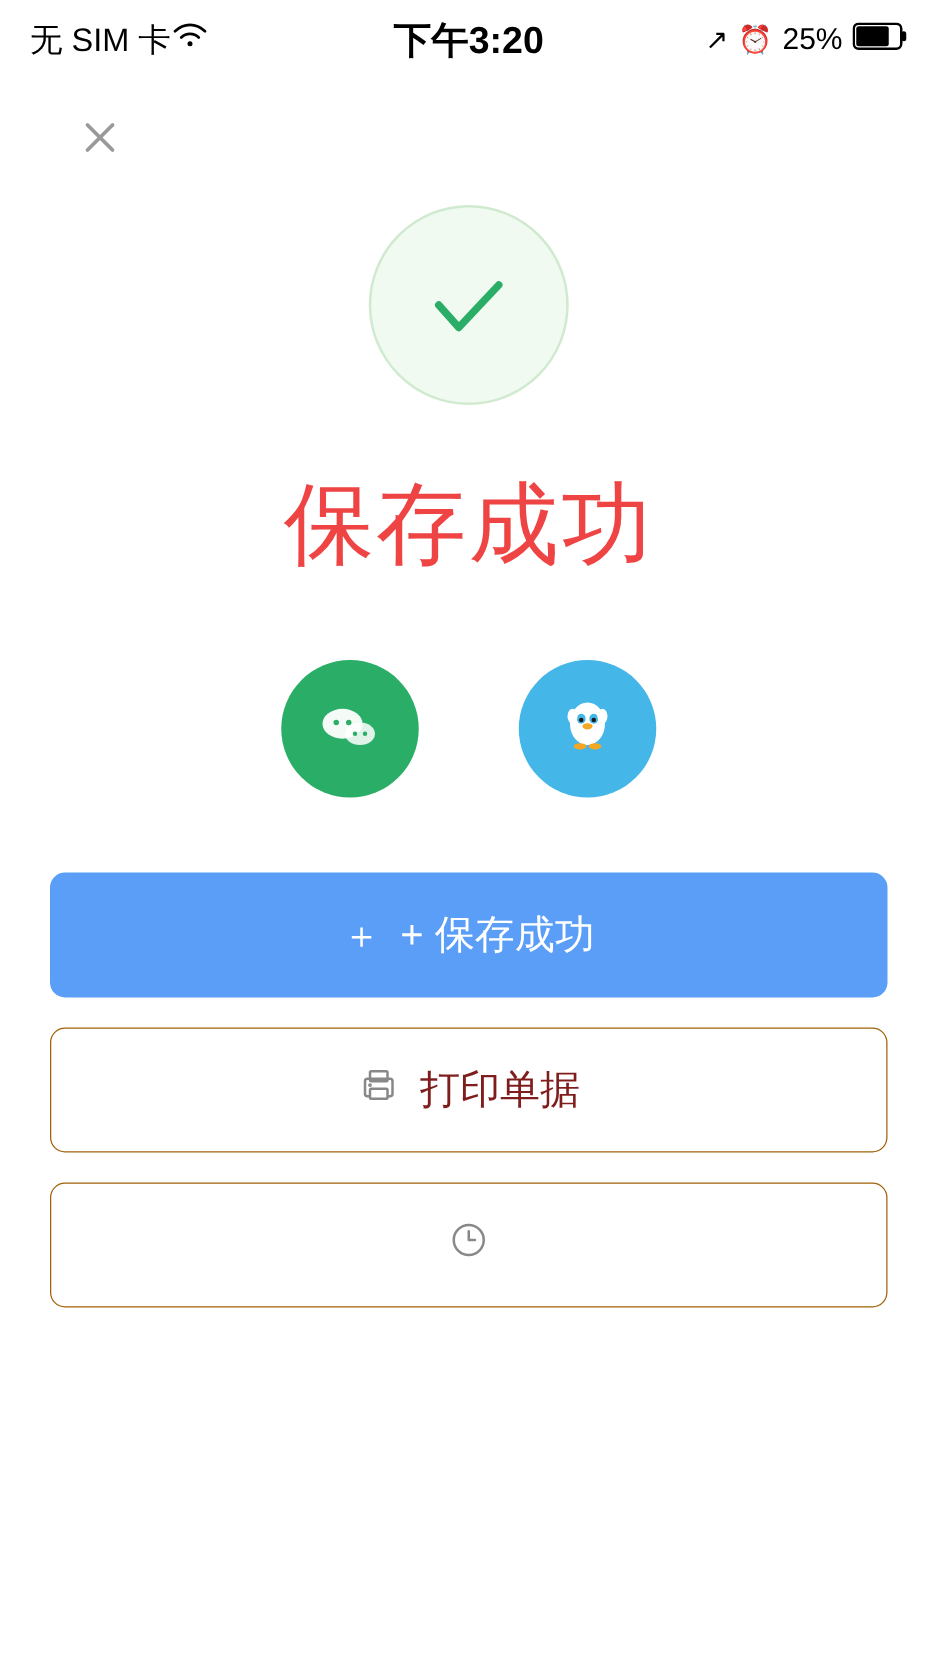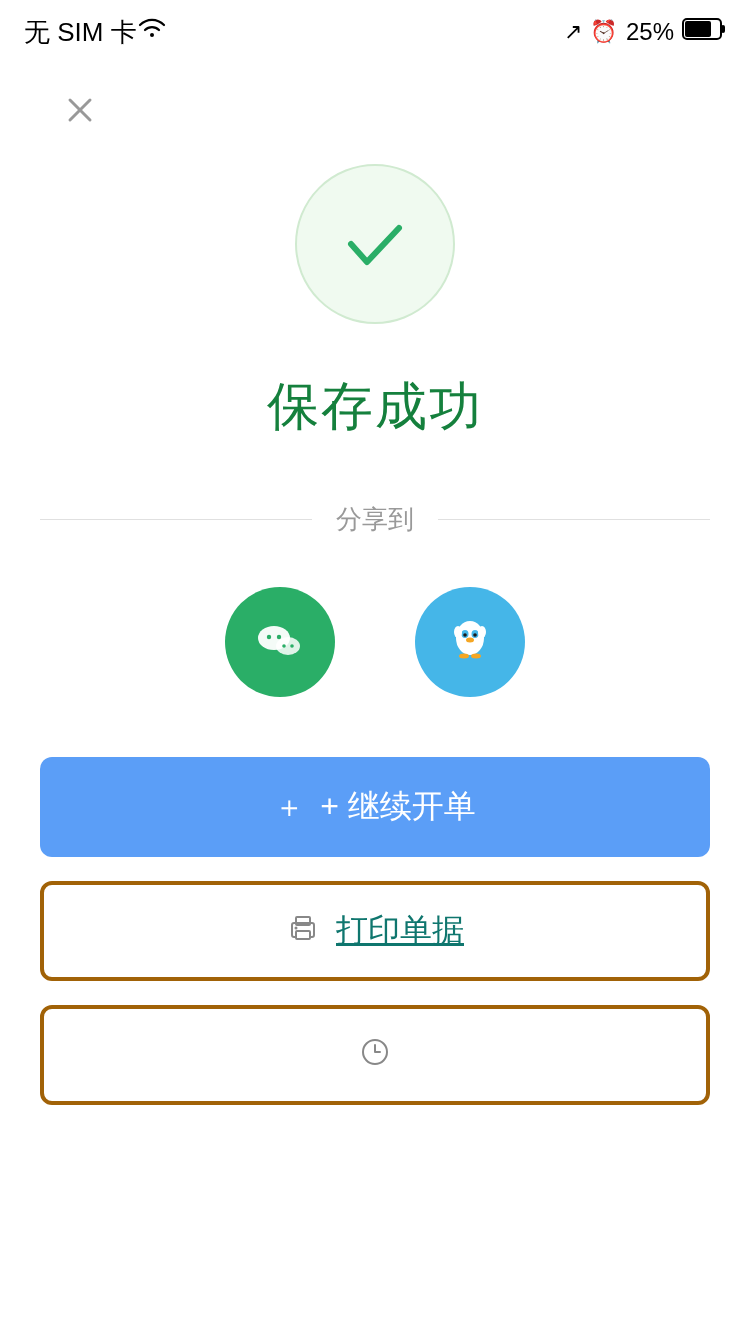--- a/index.html
+++ b/index.html
@@ -93,23 +93,23 @@
       margin-bottom: 48px;
     }
 
     .checkmark {
       width: 80px;
       height: 80px;
     }
 
     
     .success-title {
-      font-size: 52px;
+      font-size: 72px;
       font-weight: 500;
-      color: #15803d;
+      color: #ef4444;
       letter-spacing: 2px;
       margin-bottom: 60px;
     }
 
     
     .share-section {
       width: 100%;
       padding: 0 40px;
       margin-bottom: 60px;
     }
@@ -178,23 +178,22 @@
       border: none;
     }
 
     .primary-btn {
       background: #5b9ef7;
       color: #ffffff;
     }
 
     .secondary-btn {
       background: #ffffff;
-      color: #0f766e;
-      border: 4px solid #a16207;
-      text-decoration: underline;
+      color: #7f1d1d;
+      border: 1px solid #a16207;
     }
 
     .btn-icon {
       font-size: 30px;
     }
 
     .btn-label {
       font-size: 32px;
     }
   </style>
@@ -205,20 +204,21 @@
   <div class="status-left">
     <span>无 SIM 卡</span>
     <span>
       <svg width="30" height="24" viewBox="0 0 30 24" fill="none">
         <path d="M15 20a2 2 0 1 0 0-4 2 2 0 0 0 0 4z" fill="#000"></path>
         <path d="M8 13c1.8-1.8 4.3-2.9 7-2.9s5.2 1.1 7 2.9" stroke="#000" stroke-width="2.2" fill="none" stroke-linecap="round"></path>
         <path d="M3 8c3.2-3.2 7.7-5.2 12-5.2s8.8 2 12 5.2" stroke="#000" stroke-width="2.2" fill="none" stroke-linecap="round"></path>
       </svg>
     </span>
   </div>
+  <div class="status-center">下午3:20</div>
   <div class="status-right">
     <span style="font-size:22px;">↗</span>
     <span style="font-size:22px;">⏰</span>
     <span style="font-size:24px;">25%</span>
     <span>
       <svg width="44" height="22" viewBox="0 0 44 22" fill="none">
         <rect x="1" y="1" width="38" height="20" rx="4" stroke="#000" stroke-width="2"></rect>
         <rect x="39" y="7" width="4" height="8" rx="2" fill="#000"></rect>
         <rect x="3" y="3" width="26" height="16" rx="2" fill="#000"></rect>
       </svg>
@@ -237,25 +237,20 @@
 
   <div class="success-circle">
     <svg class="checkmark" viewBox="0 0 80 80" fill="none" xmlns="http://www.w3.org/2000/svg">
       <path d="M16 40 L32 58 L64 24" stroke="#2aae67" stroke-width="6" stroke-linecap="round" stroke-linejoin="round" fill="none"></path>
     </svg>
   </div>
 
   <div class="success-title">保存成功</div>
 
   <div class="share-section">
-    <div class="share-divider">
-      <div class="divider-line"></div>
-      <span class="share-label">分享到</span>
-      <div class="divider-line"></div>
-    </div>
     <div class="share-icons">
 
       <div class="share-icon-btn wechat-btn">
         <svg width="64" height="64" viewBox="0 0 64 64" fill="none" xmlns="http://www.w3.org/2000/svg">
 
           <ellipse cx="26" cy="28" rx="16" ry="12" fill="white" opacity="0.95"></ellipse>
           <ellipse cx="40" cy="36" rx="12" ry="9" fill="white" opacity="0.85"></ellipse>
 
           <circle cx="21" cy="27" r="2.2" fill="#2aae67"></circle>
           <circle cx="31" cy="27" r="2.2" fill="#2aae67"></circle>
@@ -284,21 +279,21 @@
           <ellipse cx="38" cy="46" rx="5" ry="2.5" fill="#f5a623"></ellipse>
         </svg>
       </div>
     </div>
   </div>
 
   <div class="actions-section">
 
     <button class="action-btn primary-btn">
       <span class="btn-icon">＋</span>
-      <span class="btn-label">+ 继续开单</span>
+      <span class="btn-label">+ 保存成功</span>
     </button>
 
     <button class="action-btn secondary-btn">
       <span class="btn-icon">
         <svg width="34" height="34" viewBox="0 0 34 34" fill="none" xmlns="http://www.w3.org/2000/svg">
           <rect x="6" y="12" width="22" height="14" rx="2" stroke="#888" stroke-width="2"></rect>
           <rect x="10" y="6" width="14" height="8" rx="1" stroke="#888" stroke-width="2"></rect>
           <rect x="10" y="20" width="14" height="8" rx="1" fill="white" stroke="#888" stroke-width="2"></rect>
           <circle cx="10" cy="17" r="1.5" fill="#888"></circle>
         </svg>

